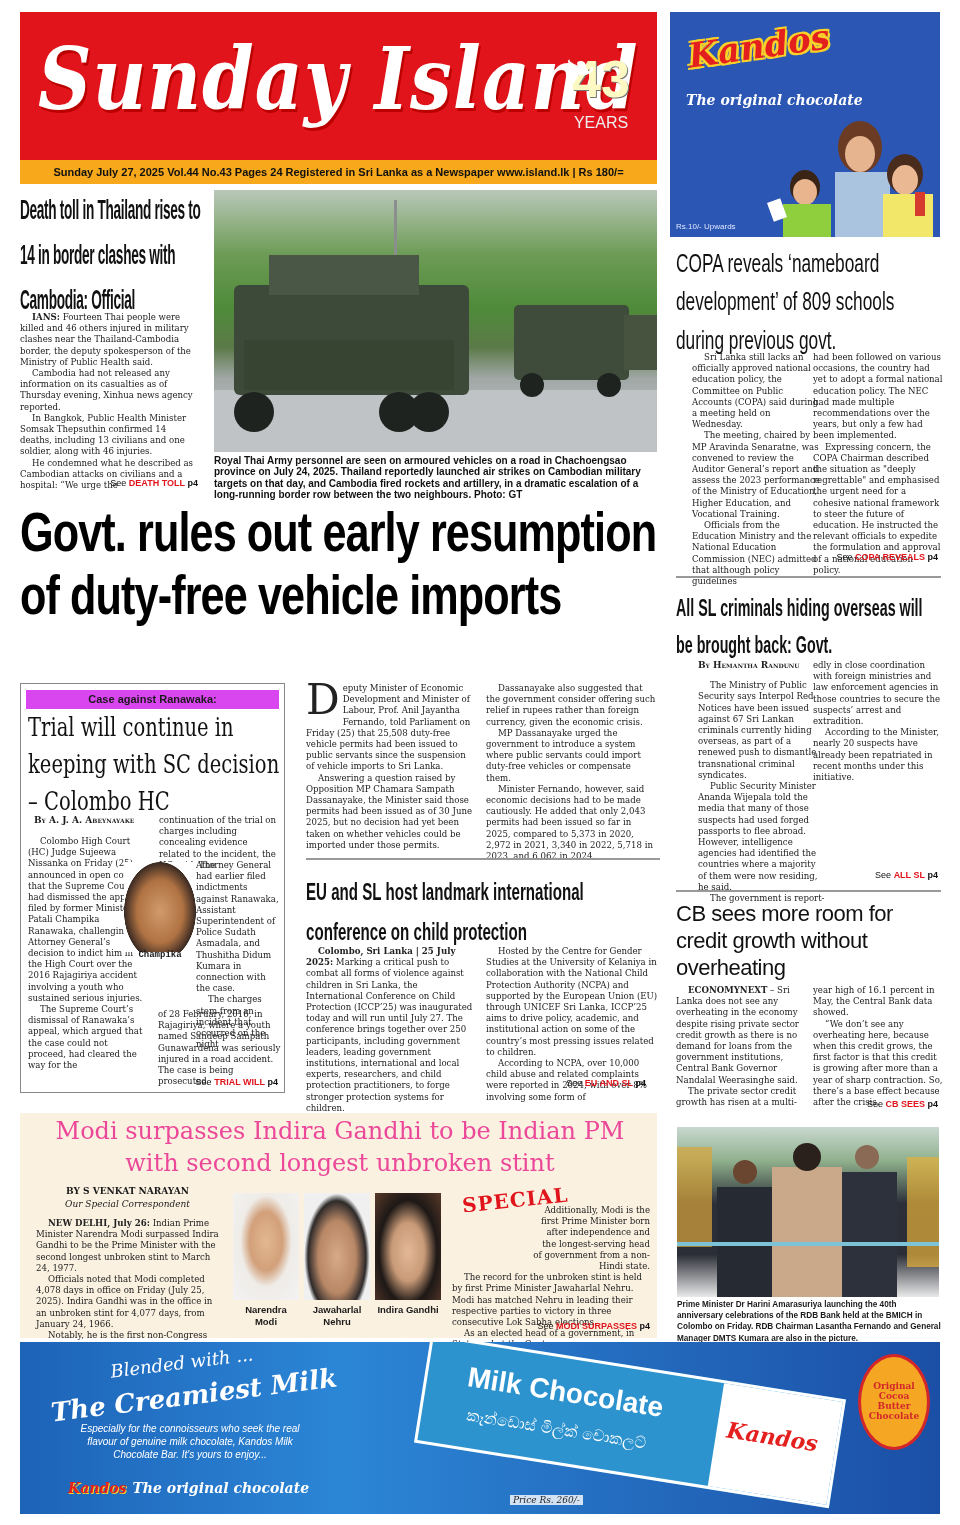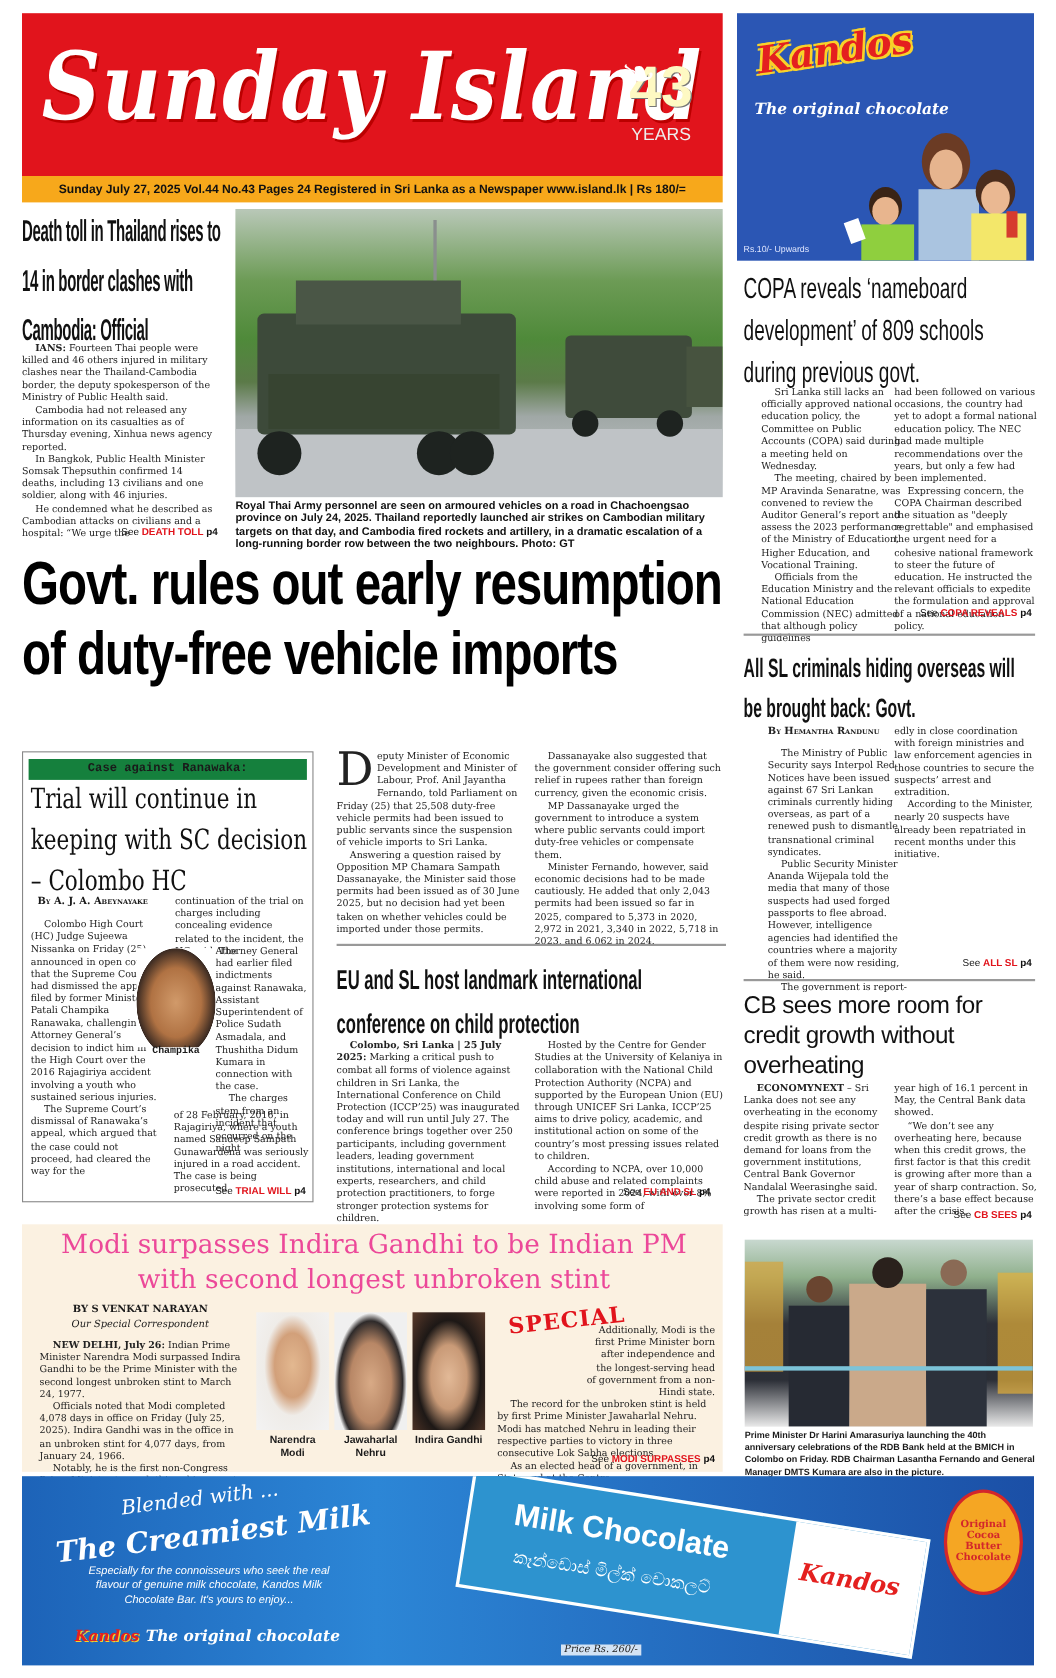--- a/index.html
+++ b/index.html
@@ -57,21 +57,21 @@
 
   
   #h-cb { left: 676px; top: 900px; width: 265px; }
   #h-cb .txt { font-family: "Liberation Sans", sans-serif; font-size: 22px; line-height: 27px; color: #111; letter-spacing: -0.5px; }
   #cb-col1 { left: 676px; top: 985px; width: 130px; }
   #cb-col2 { left: 813px; top: 985px; width: 130px; }
   #cb-see { left: 676px; top: 1099px; width: 262px; }
 
   
   #box-trial { left: 20px; top: 683px; width: 265px; height: 410px; border: 1px solid #888; }
-  #kicker { left: 26px; top: 690px; width: 253px; height: 19px; background: #15803d; font-family: Liberation Mono, monospace; font-weight: bold; font-size: 11px; line-height: 19px; text-align: center; }
+  #kicker { left: 26px; top: 690px; width: 253px; height: 19px; background: #d946ef; font-family: Liberation Sans, sans-serif; font-weight: bold; font-size: 11px; line-height: 19px; text-align: center; }
   #h-trial { left: 28px; top: 708px; width: 255px; }
   #h-trial .txt { font-family: "DejaVu Serif", serif; font-size: 23px; line-height: 34px; transform: scaleX(0.85) scaleY(1.1); transform-origin: left top; width: 300px; color: #111; }
   #trial-by { left: 34px; top: 815px; width: 120px; }
   #trial-col1 { left: 28px; top: 836px; width: 120px; }
   #trial-col2a { left: 159px; top: 815px; width: 120px; }
   #trial-col2b { left: 196px; top: 860px; width: 84px; }
   #trial-col2c { left: 158px; top: 1009px; width: 125px; }
   #photo-champika { left: 124px; top: 862px; width: 72px; height: 90px; background: radial-gradient(ellipse at 50% 55%, #d19a6a 0%, #b07243 45%, #3a2a22 70%, #fff 71%); }
   #cap-champika { left: 124px; top: 950px; width: 72px; font-family: Liberation Mono, monospace; font-weight: bold; font-size: 9px; text-align: center; }
   #trial-see { left: 28px; top: 1077px; width: 250px; }

